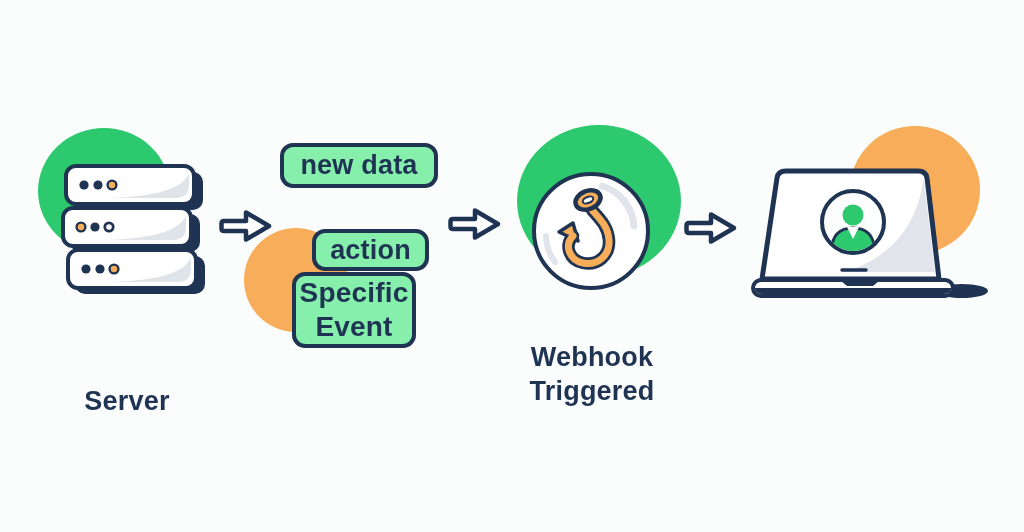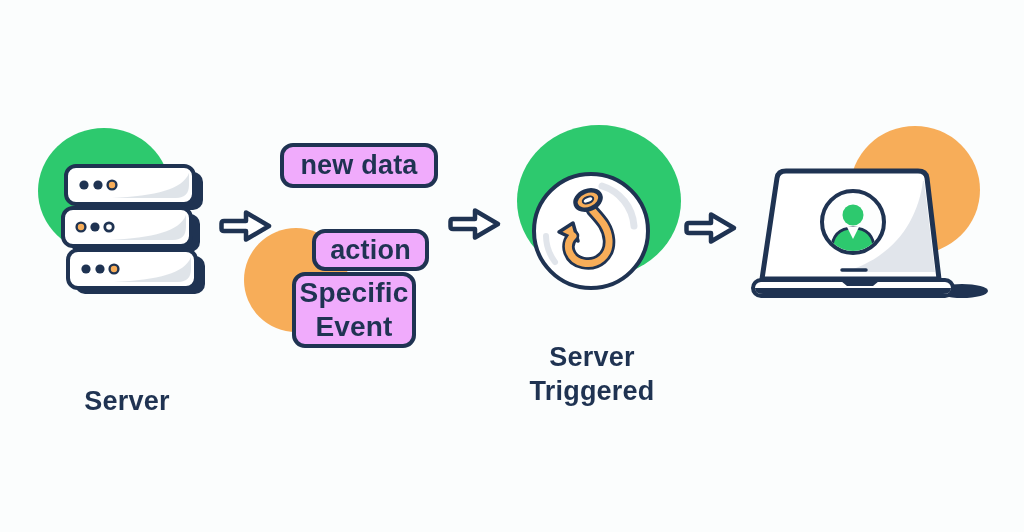--- a/index.html
+++ b/index.html
@@ -20,21 +20,21 @@
     position:absolute;
     color:var(--color-navy);
     font-size:27px;
     line-height:34px;
     font-weight:700;
     text-align:center;
     letter-spacing:.2px;
   }
   .tagbox{
     position:absolute;
-    background:#f0abfc;
+    background:#86efac;
     border:4px solid var(--color-navy);
     border-radius:13px;
     color:var(--color-navy);
     font-size:27px;
     font-weight:700;
     display:flex;
     align-items:center;
     justify-content:center;
     text-align:center;
     box-sizing:border-box;
@@ -117,21 +117,21 @@
 
       <polygon points="42,65 23,56 37,47" fill="var(--color-orange)" stroke="var(--color-navy)" stroke-width="3.5" stroke-linejoin="round"></polygon>
 
       <path d="M56,34 C65,44 72,51 73,64 C74,80 61,90 47,87 C33,84 28,69 37,60" stroke="var(--color-orange)" stroke-width="7" fill="none" stroke-linecap="round"></path>
 
       <ellipse cx="52" cy="24" rx="13" ry="9" transform="rotate(-22 52 24)" fill="var(--color-orange)" stroke="var(--color-navy)" stroke-width="4.5"></ellipse>
       <ellipse cx="52" cy="24" rx="5.5" ry="3" transform="rotate(-22 52 24)" fill="#ffffff" stroke="var(--color-navy)" stroke-width="2"></ellipse>
     </svg>
   </div>
 
-  <div class="caption" style="left:487px;top:340px;width:210px;">Server Triggered</div>
+  <div class="caption" style="left:487px;top:340px;width:210px;">Webhook Triggered</div>
 
   <svg class="abs" style="left:684px;top:208px;" width="54" height="40" viewBox="0 0 54 40">
     <path d="M5,15 L27,15 L27,6.5 L50,20 L27,33.5 L27,25 L5,25 Q2.5,25 2.5,22.5 L2.5,17.5 Q2.5,15 5,15 Z" fill="#ffffff" stroke="var(--color-navy)" stroke-width="4.5" stroke-linejoin="round"></path>
   </svg>
 
   <div class="decor-circle decor-orange" style="left:850px;top:126px;width:130px;height:128px;"></div>
 
   <svg class="abs" style="left:746px;top:167px;" width="246" height="142" viewBox="0 0 246 142">
     <defs>
       <clipPath id="avatarClip">

